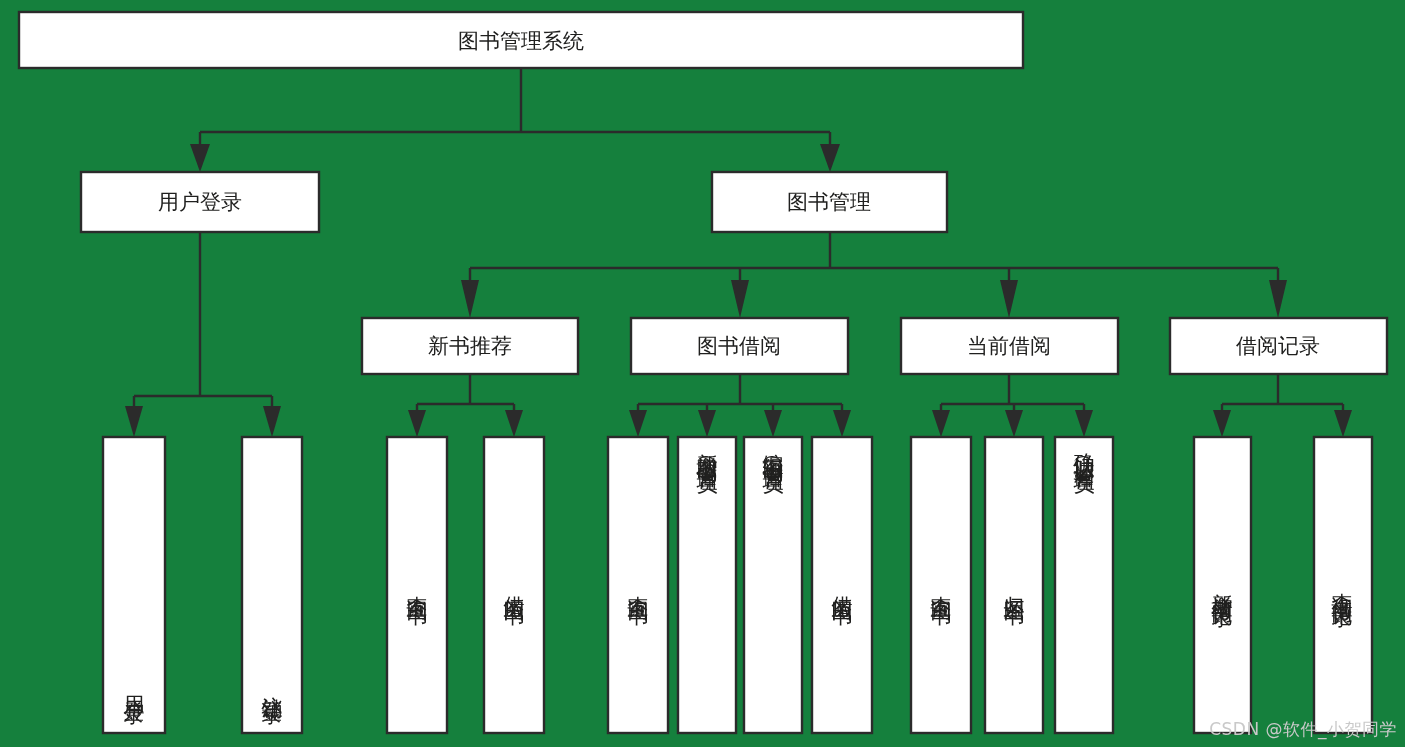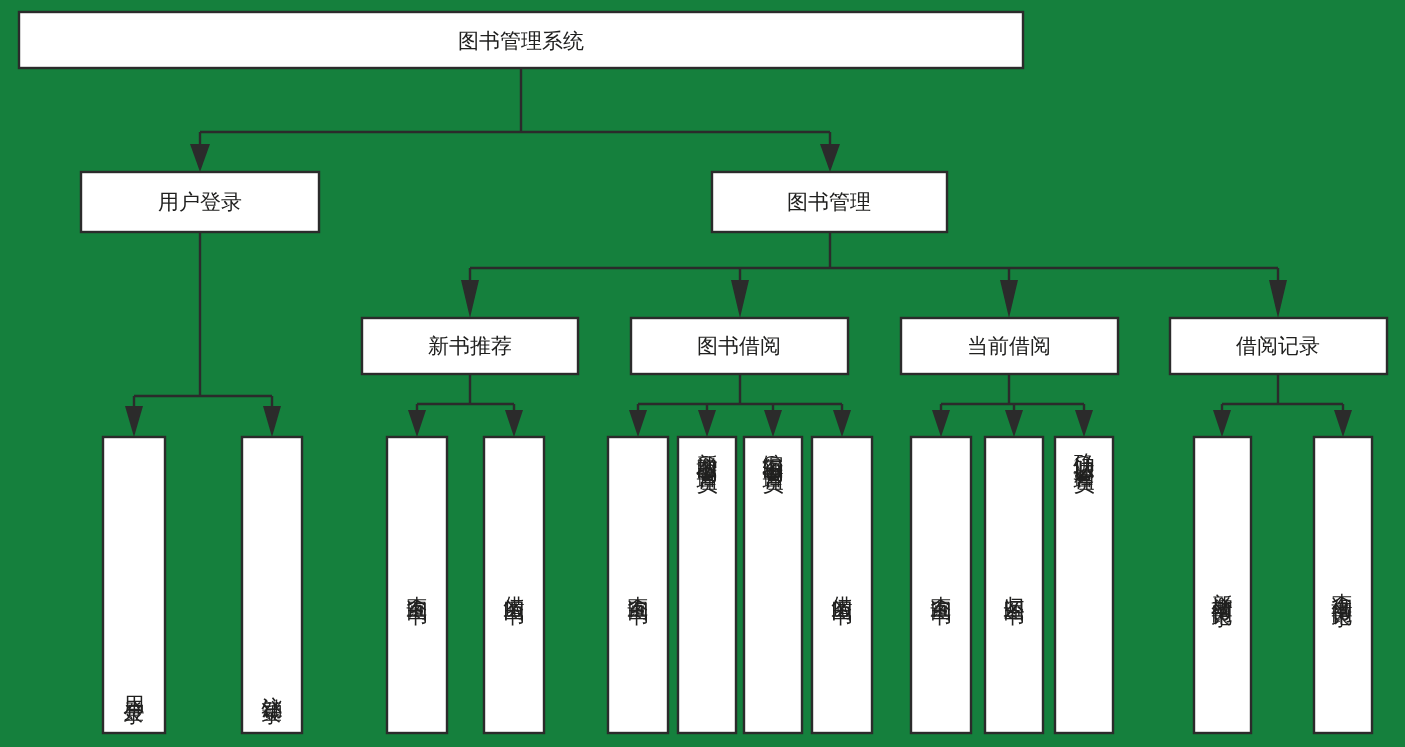--- a/index.html
+++ b/index.html
@@ -235,14 +235,15 @@
       <text class="leaf-label" x="1222" y="585" text-anchor="middle">新增借阅记录</text>
     </g>
 
     <g>
       <rect class="node-box" x="1314" y="437" width="58" height="296"></rect>
       <text class="leaf-label" x="1342" y="585" text-anchor="middle">查询借阅记录</text>
     </g>
 
   </svg>
 
+  <div class="watermark-text">CSDN @软件_小贺同学</div>
 
 </div>
 
 </body></html>

